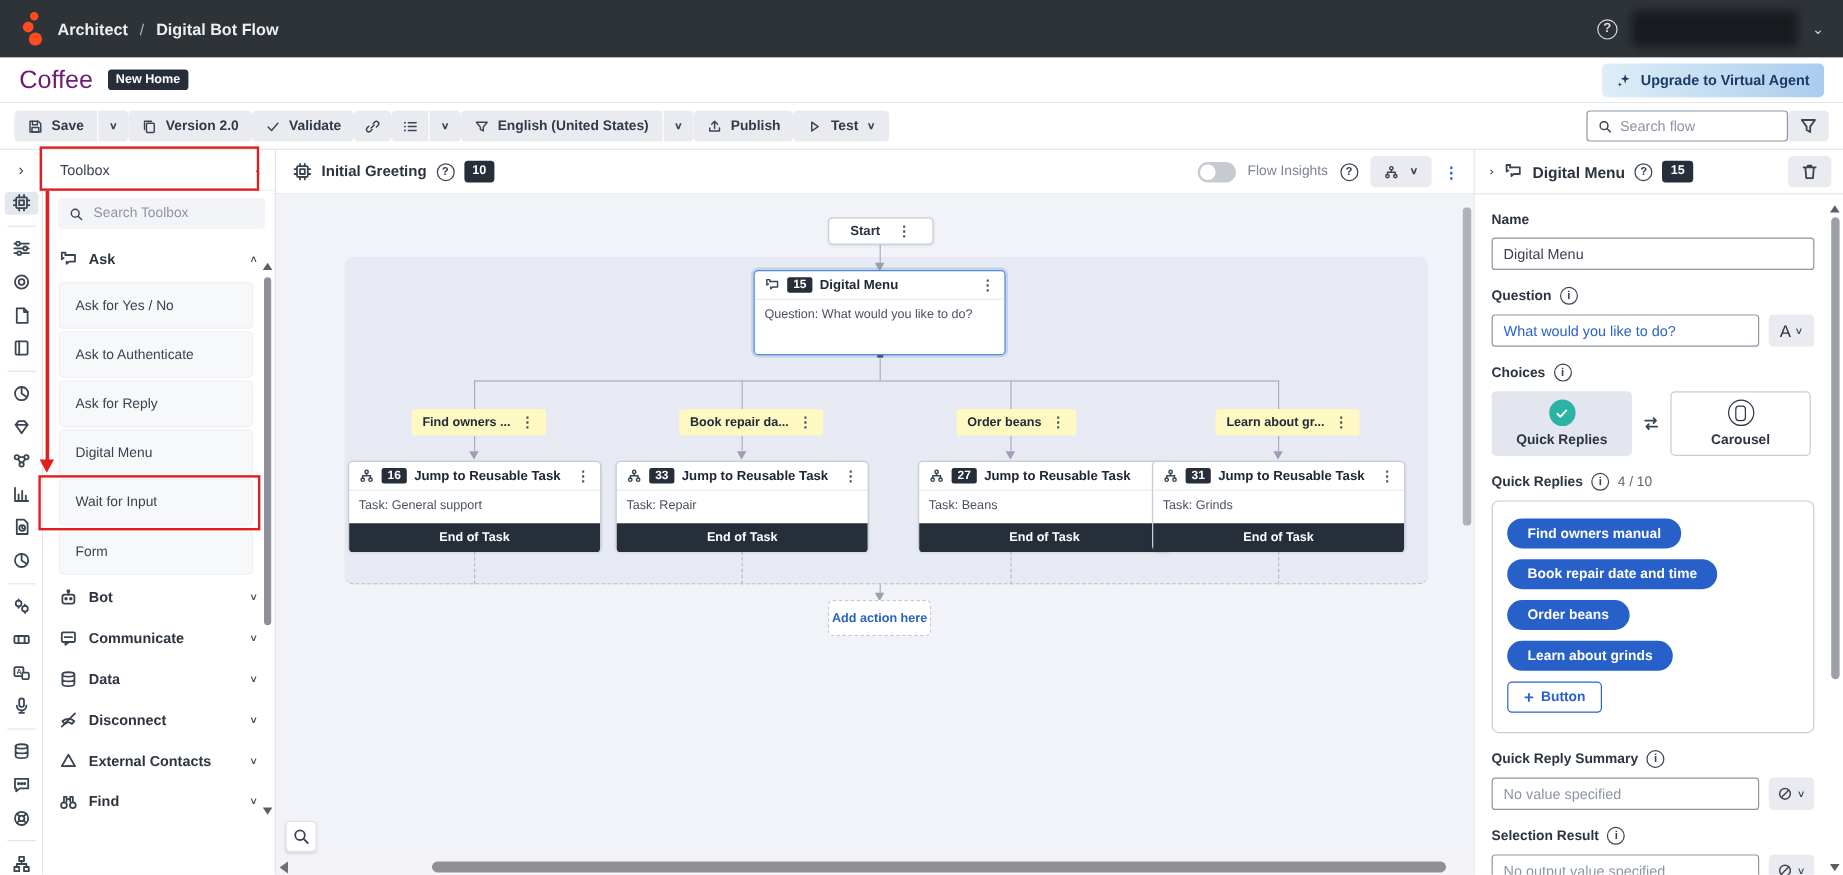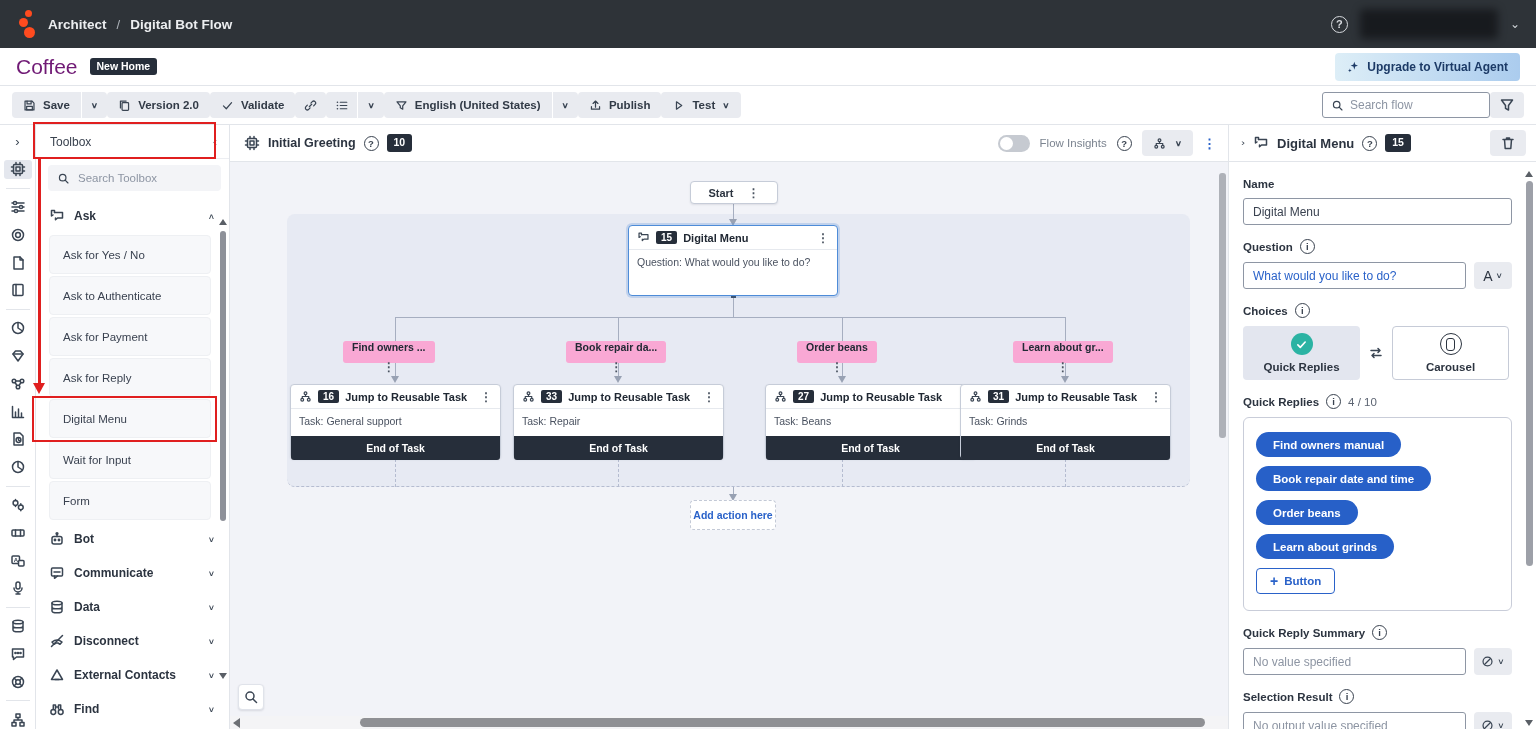--- a/index.html
+++ b/index.html
@@ -86,21 +86,21 @@
   .arrow-dn { position:absolute; width:0; height:0; border-left:4.5px solid transparent; border-right:4.5px solid transparent; border-top:7px solid #98a1b3; }
   .dot { position:absolute; width:5px; height:5px; background:#39424f; }
 
   .node { position:absolute; background:#fff; border:1px solid #c6ccd8; border-radius:4px; box-shadow:0 1px 2px rgba(25,35,60,.10); }
   .startnode { left:460px; top:19px; width:88px; height:23px; display:flex; align-items:center; justify-content:center; gap:14px; font-size:11px; font-weight:bold; color:#2c3440; }
   .menunode { left:398px; top:63px; width:210px; height:71px; border:1.5px solid #4e8cd8; box-shadow:0 0 0 2px rgba(78,140,216,.25); }
   .node-head { height:24px; display:flex; align-items:center; gap:6px; padding:0 8px; border-bottom:1px solid #e6e9ee; }
   .node-head .ttl { font-size:11px; font-weight:bold; color:#202833; flex:1; white-space:nowrap; overflow:hidden; }
   .node-head .nbadge { background:#262e3a; color:#fff; font-size:10px; font-weight:bold; padding:1px 5px; border-radius:2px; }
   .node-body { padding:6px 8px; font-size:10.5px; color:#4a5260; }
-  .branchpill { position:absolute; top:179px; height:22px; background:#f9a8d4; border-radius:3px; display:flex; align-items:center; gap:8px; padding:0 9px; font-size:10.5px; font-weight:bold; color:#222a35;flex-direction:column; }
+  .branchpill { position:absolute; top:179px; height:22px; background:#fef9c3; border-radius:3px; display:flex; align-items:center; gap:8px; padding:0 9px; font-size:10.5px; font-weight:bold; color:#222a35; }
   .jumpnode { width:211px; height:75px; top:222px; }
   .node-foot { height:24px; background:#262e3a; color:#fff; font-size:10.5px; font-weight:bold; display:flex; align-items:center; justify-content:center; border-radius:0 0 3px 3px; margin-top:3px; }
   .addaction { position:absolute; left:460px; top:338px; width:86px; height:30px; background:#fff; border:1.5px dashed #c3c9d6; border-radius:4px; display:flex; align-items:center; justify-content:center; font-size:10.5px; font-weight:bold; color:#2a62c9; cursor:pointer; }
   .zoombtn { position:absolute; left:8px; top:522px; width:26px; height:26px; background:#fff; border:1px solid #e0e3ea; border-radius:4px; box-shadow:0 1px 2px rgba(25,35,60,.12); display:flex; align-items:center; justify-content:center; cursor:pointer; }
   .hscroll { position:absolute; left:0; bottom:0; height:13px; width:100%; background:#f4f4f6; display:flex; align-items:center; }
   .hscroll .arr { width:0; height:0; border-top:5px solid transparent; border-bottom:5px solid transparent; border-right:7px solid #6d7075; margin-left:3px; }
   .hscroll .thumb { position:absolute; left:130px; width:845px; height:9px; border-radius:5px; background:#8f9094; }
   .vscroll { position:absolute; right:1px; top:3px; width:8px; height:540px; }
   .vscroll .thumb { position:absolute; top:8px; width:7px; height:265px; background:#aeb1b8; border-radius:3px; }
 
@@ -410,21 +410,20 @@
       <div class="tb-section">
         <svg class="ic" viewBox="0 0 16 16">
             <path d="M5.5 4.5h8v5.5h-5l-2 1.8V10"></path>
             <path d="M5.5 4.5v-2h-3v5.5l1.5-1"></path>
           </svg>
         <span class="lbl">Ask</span>
         <span class="chev">∧</span>
       </div>
       <div class="tb-item">Ask for Yes / No</div>
       <div class="tb-item">Ask to Authenticate</div>
-      <div class="tb-item">Ask for Payment</div>
       <div class="tb-item">Ask for Reply</div>
       <div class="tb-item">Digital Menu</div>
       <div class="tb-item">Wait for Input</div>
       <div class="tb-item">Form</div>
       <div class="tb-section">
         <svg class="ic" viewBox="0 0 16 16">
             <rect x="3" y="5.5" width="10" height="7.5" rx="2"></rect>
             <path d="M8 5.5V3.5"></path>
             <circle cx="8" cy="2.6" r=".9"></circle>
             <circle cx="6" cy="9" r=".7" fill="#3a4553"></circle>

